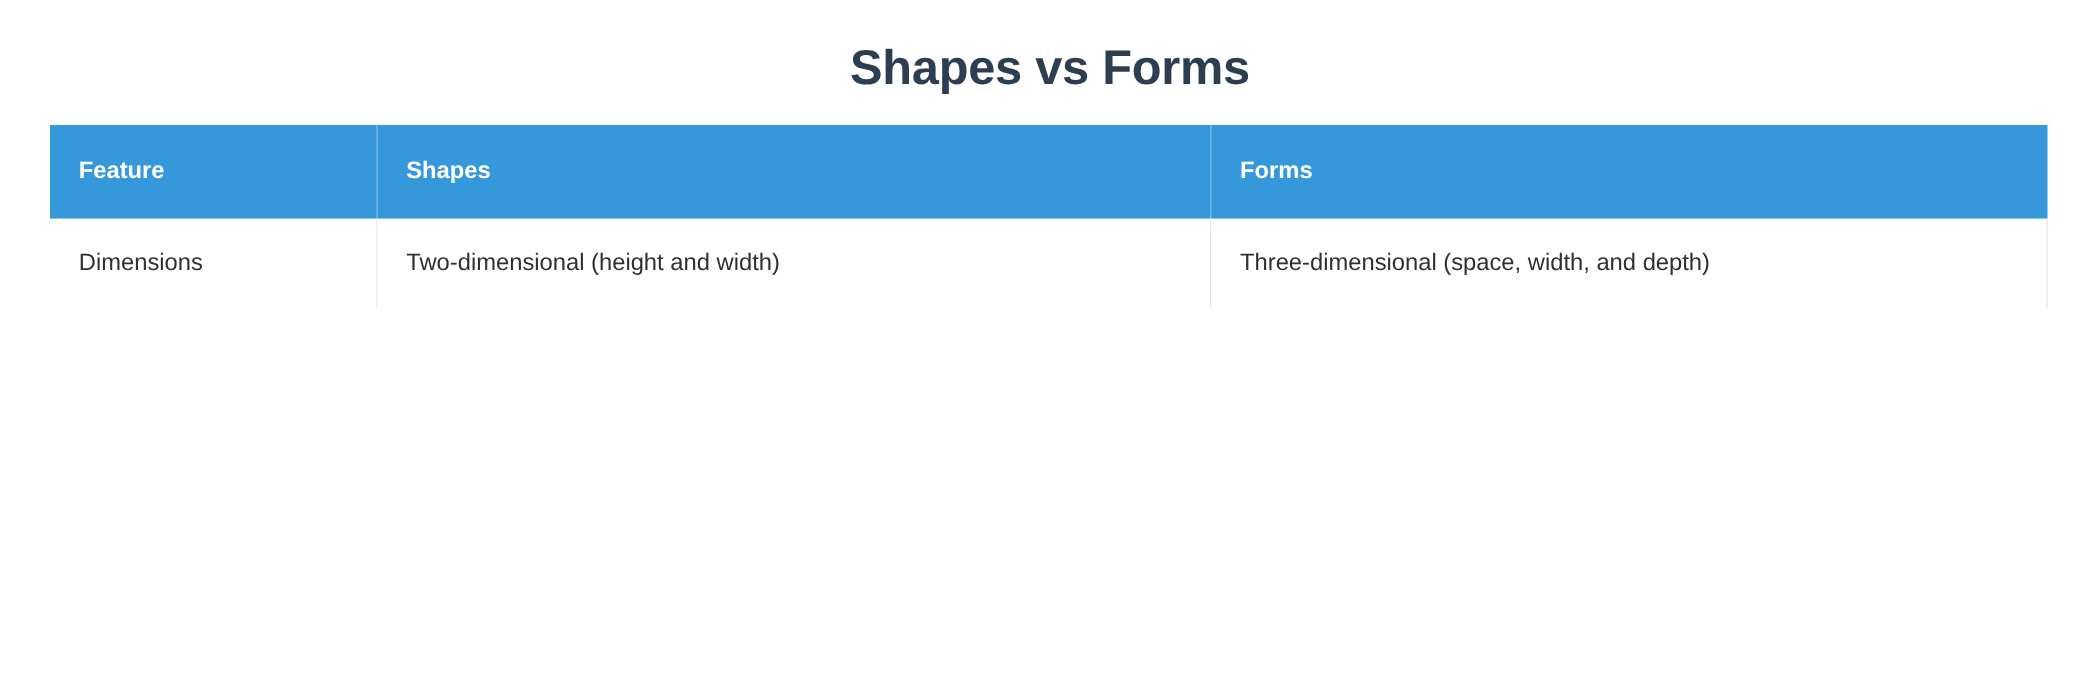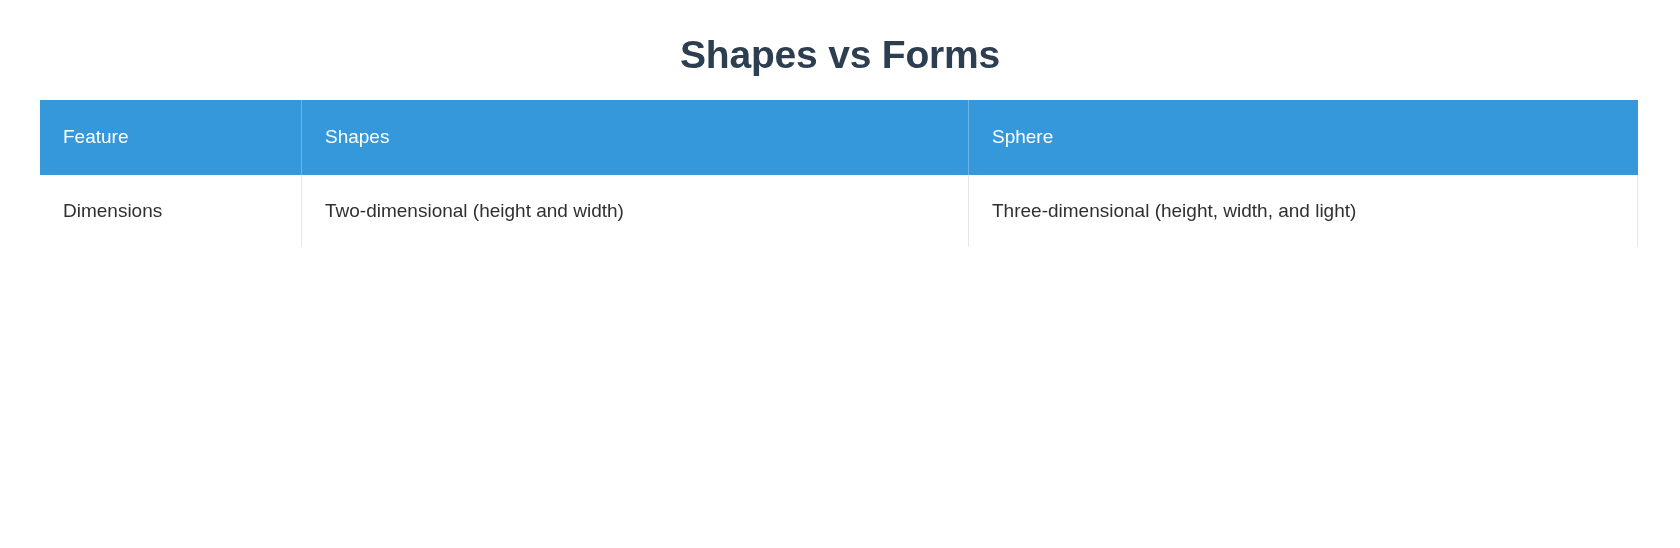--- a/index.html
+++ b/index.html
@@ -52,21 +52,21 @@
     font-size: 19px;
   }
 
   table.comparison col.col-feature { width: 262px; }
   table.comparison col.col-shapes  { width: 667px; }
   table.comparison col.col-forms   { width: 669px; }
 
   table.comparison thead th {
     background: #3498db;
     color: #ffffff;
-    font-weight: normal;
+    font-weight: bold;
     font-size: 19px;
     text-align: left;
     padding: 26px 0 27px 23px;
     border: none;
     border-right: 1px solid rgba(255,255,255,0.28);
     box-sizing: border-box;
     white-space: nowrap;
   }
   table.comparison thead th.last-head {
     border-right: none;
@@ -106,26 +106,26 @@
     <table class="comparison">
       <colgroup>
         <col class="col-feature">
         <col class="col-shapes">
         <col class="col-forms">
       </colgroup>
       <thead>
         <tr>
           <th>Feature</th>
           <th>Shapes</th>
-          <th class="last-head">Sphere</th>
+          <th class="last-head">Forms</th>
         </tr>
       </thead>
       <tbody>
         <tr>
           <td>Dimensions</td>
           <td>Two-dimensional (height and width)</td>
-          <td class="last-col">Three-dimensional (height, width, and light)</td>
+          <td class="last-col">Three-dimensional (space, width, and depth)</td>
         </tr>
       </tbody>
     </table>
   </div>
 
 </div>
 
 </body></html>

